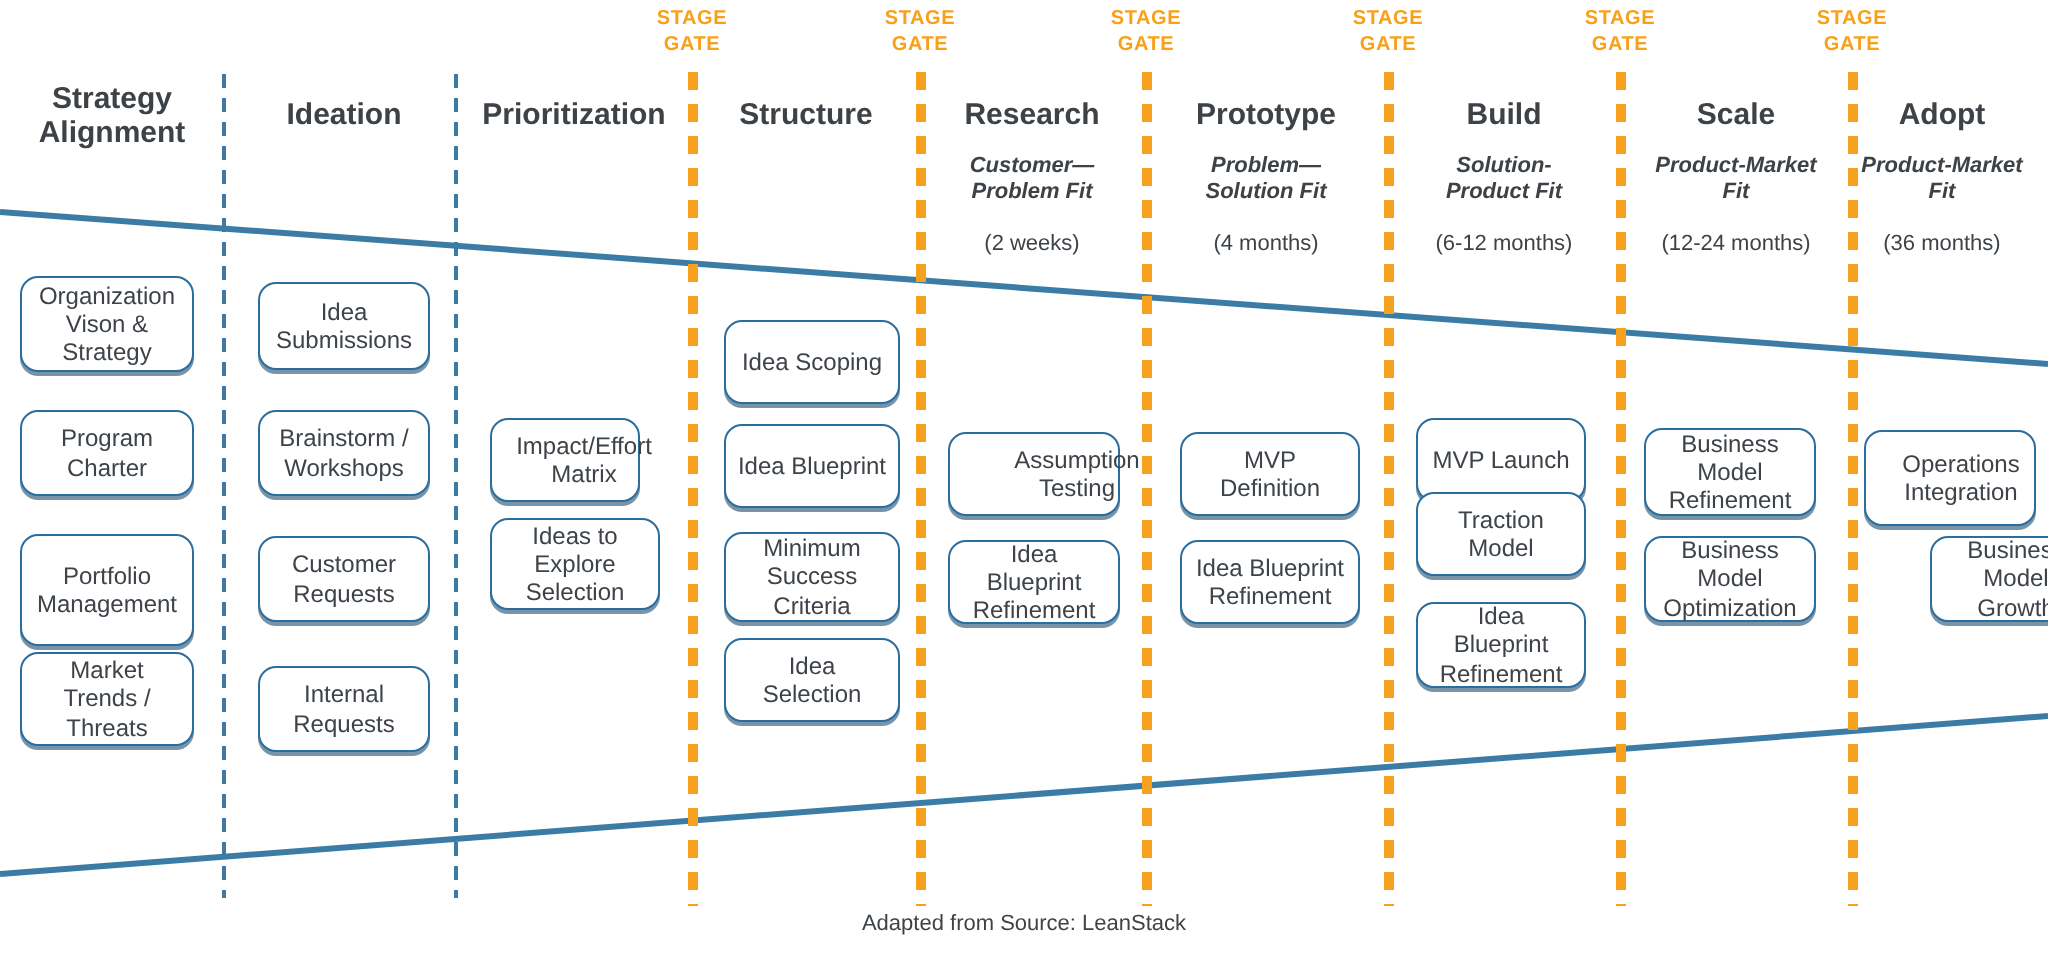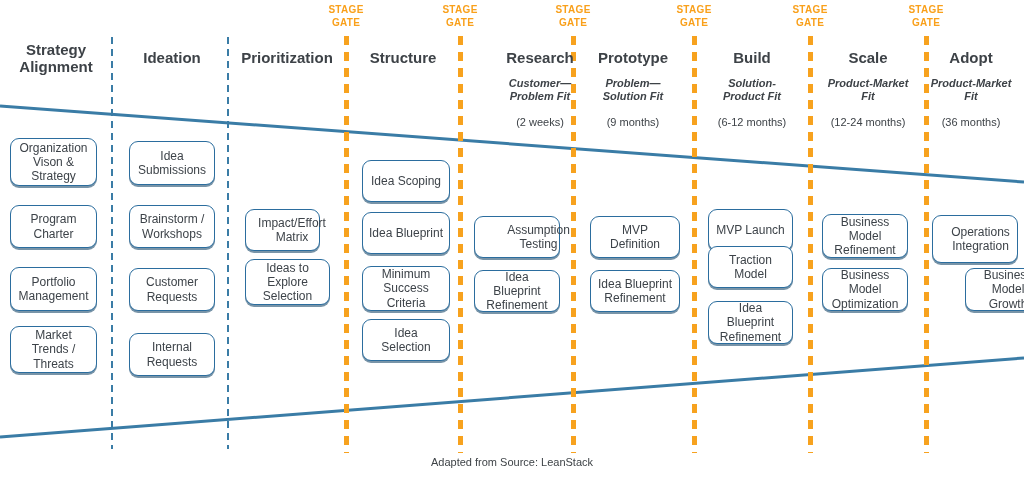--- a/index.html
+++ b/index.html
@@ -88,35 +88,35 @@
   </div>
   <div class="col-header" style="left:116px;">
     <div class="col-title">Ideation</div>
   </div>
   <div class="col-header" style="left:231px;">
     <div class="col-title">Prioritization</div>
   </div>
   <div class="col-header" style="left:347px;">
     <div class="col-title">Structure</div>
   </div>
-  <div class="col-header" style="left:484px;text-align:center;">
+  <div class="col-header" style="left:460px;text-align:center;">
     <div class="col-title">Research</div>
     <div class="col-sub">
         <div>Customer—</div>
         <div>Problem Fit</div>
       </div>
     <div class="col-dur">(2 weeks)</div>
   </div>
   <div class="col-header" style="left:577px;">
     <div class="col-title">Prototype</div>
     <div class="col-sub">
         <div>Problem—</div>
         <div>Solution Fit</div>
       </div>
-    <div class="col-dur">(9 months)</div>
+    <div class="col-dur">(4 months)</div>
   </div>
   <div class="col-header" style="left:696px;">
     <div class="col-title">Build</div>
     <div class="col-sub">
         <div>Solution-</div>
         <div>Product Fit</div>
       </div>
     <div class="col-dur">(6-12 months)</div>
   </div>
   <div class="col-header" style="left:812px;">
@@ -131,21 +131,21 @@
     <div class="col-title">Adopt</div>
     <div class="col-sub">
         <div>Product-Market</div>
         <div>Fit</div>
       </div>
     <div class="col-dur">(36 months)</div>
   </div>
 
   <div class="pbox" style="left:10px;top:138px;width:87px;height:48px;">Organization Vison &amp; Strategy</div>
   <div class="pbox" style="left:10px;top:205px;width:87px;height:43px;">Program Charter</div>
-  <div class="pbox" style="left:10px;top:267px;width:87px;height:44px;">Portfolio Management</div>
+  <div class="pbox" style="left:10px;top:267px;width:87px;height:56px;">Portfolio Management</div>
   <div class="pbox" style="left:10px;top:326px;width:87px;height:47px;">Market Trends / Threats</div>
 
   <div class="pbox" style="left:129px;top:141px;width:86px;height:44px;">Idea Submissions</div>
   <div class="pbox" style="left:129px;top:205px;width:86px;height:43px;">Brainstorm / Workshops</div>
   <div class="pbox" style="left:129px;top:268px;width:86px;height:43px;">Customer Requests</div>
   <div class="pbox" style="left:129px;top:333px;width:86px;height:43px;">Internal Requests</div>
 
   <div class="pbox" style="left:245px;top:209px;width:75px;height:42px;padding-left:24px;">Impact/Effort Matrix</div>
   <div class="pbox" style="left:245px;top:259px;width:85px;height:46px;">Ideas to Explore Selection</div>
 

